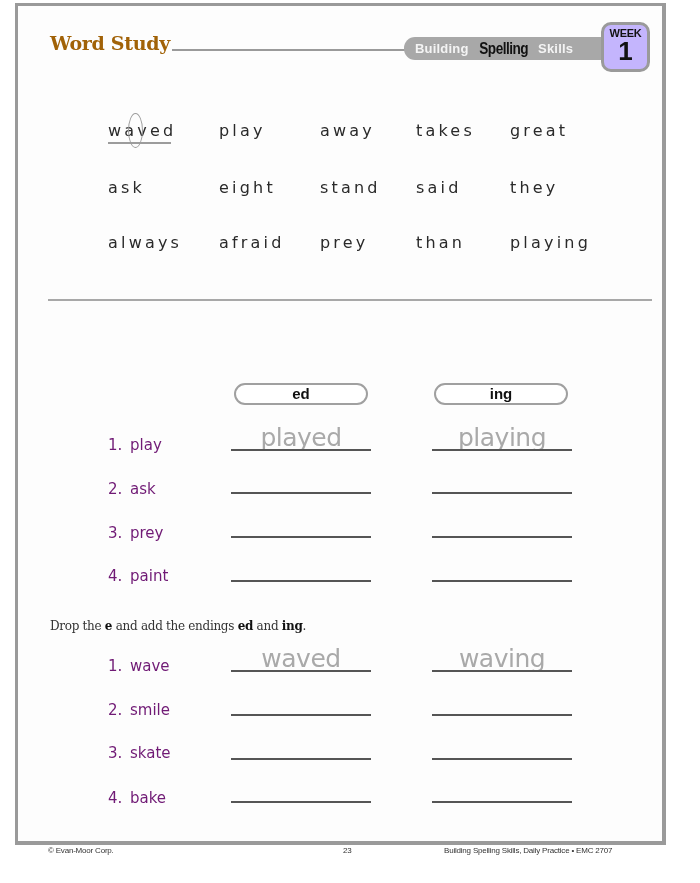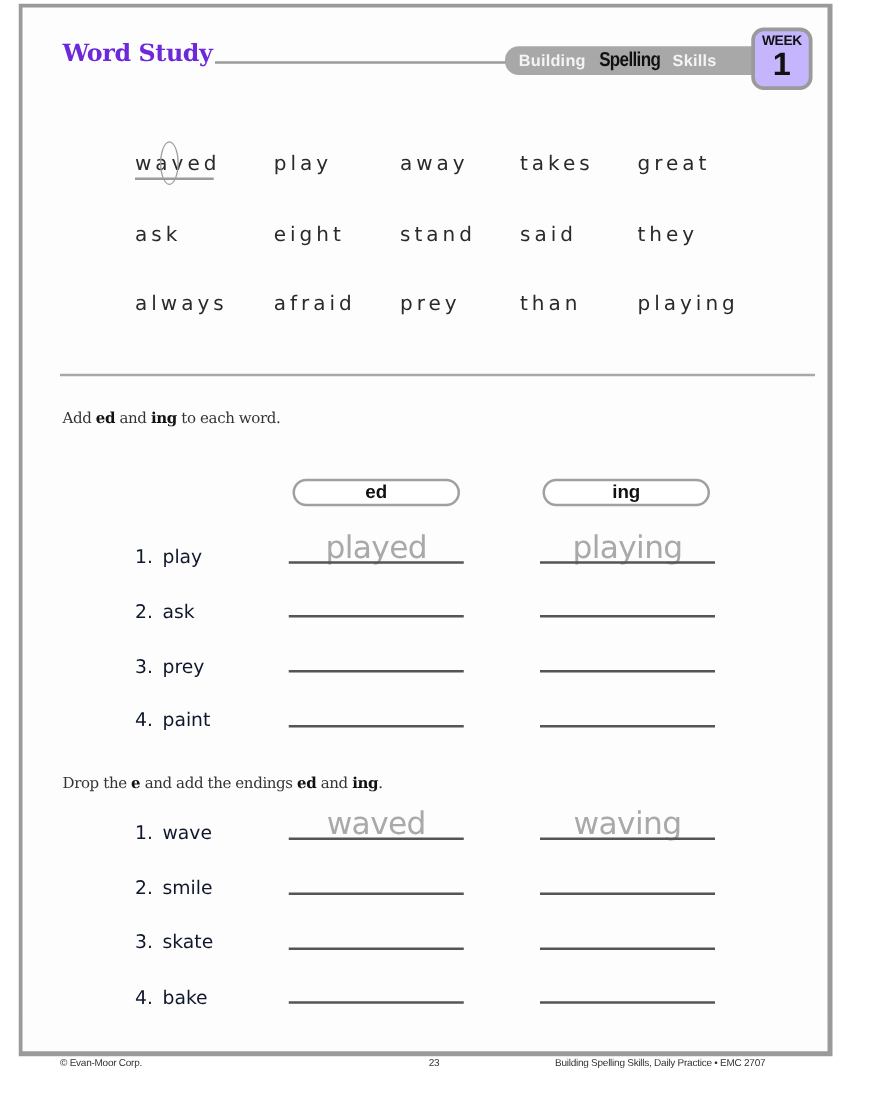--- a/index.html
+++ b/index.html
@@ -8,21 +8,21 @@
     font-family: "Liberation Sans", sans-serif; color: #222;
   }
   .page {
     position: absolute; left: 15px; top: 3px; width: 651px; height: 842px;
     border: 3px solid #9a9a9a; border-right-width: 4px; border-bottom-width: 4px;
     background: #fdfdfd; box-sizing: border-box;
   }
   .abs { position: absolute; }
   .title {
     left: 50px; top: 32px; font-family: "DejaVu Serif", serif; font-weight: bold;
-    font-size: 19px; color: #6d28d9; letter-spacing: -0.3px;
+    font-size: 19px; color: #a16207; letter-spacing: -0.3px;
   }
   .title-rule { left: 172px; top: 49px; width: 240px; height: 2px; background: #9a9a9a; }
   .banner {
     left: 404px; top: 37px; width: 202px; height: 23px; background: #a8a8a8;
     border-radius: 11px 0 0 11px; box-sizing: border-box; padding-left: 11px;
     display: flex; align-items: center; white-space: nowrap; gap: 12px;
   }
   .banner .b1, .banner .b3 { color: #f4f4f4; font-weight: bold; font-size: 13px; letter-spacing: 0.2px; }
   .banner .b2 { color: #111; font-weight: bold; font-size: 16px; letter-spacing: -0.6px; transform: scaleX(0.85); display: inline-block; margin: 0 -6px; }
   .week {
@@ -34,21 +34,21 @@
   .instr { font-family: "DejaVu Serif", serif; font-size: 12px; color: #333; line-height: 16px; letter-spacing: -0.3px; }
   .instr b { color: #111; }
   .word {
     font-family: "DejaVu Sans", sans-serif; font-size: 16px; letter-spacing: 3.2px; color: #2a2a2a;
   }
   .divider { left: 48px; top: 299px; width: 604px; height: 2px; background: #a8a8a8; }
   .pill {
     height: 22px; border: 2px solid #a0a0a0; border-radius: 11px; box-sizing: border-box;
     text-align: center; font-weight: bold; font-size: 15px; line-height: 18px; color: #111; background: #fff;
   }
-  .item { font-family: "DejaVu Sans", sans-serif; font-size: 15px; color: #0f172a; }
+  .item { font-family: "DejaVu Sans", sans-serif; font-size: 15px; color: #701a75; }
   .item .num { display: inline-block; width: 22px; }
   .line { height: 2px; background: #555; }
   .ans {
     font-family: "DejaVu Sans", sans-serif; font-size: 25px; color: #a9a9a9; text-align: center;
     letter-spacing: -0.5px; line-height: 26px;
   }
   .footer { font-size: 8px; color: #333; letter-spacing: -0.2px; }
   .circle {
     left: 128px; top: 113px; width: 13px; height: 33px; border: 1px solid #9c9c9c; border-radius: 50%;
   }
@@ -93,21 +93,20 @@
   <div class="abs word" style="left:320px; top:233px;">prey</div>
   <div class="abs word" style="left:416px; top:233px;">than</div>
   <div class="abs word" style="left:510px; top:233px;">playing</div>
 </div>
 <div class="abs uline"></div>
 <div class="abs circle"></div>
 
 <div class="abs divider"></div>
 
 <div class="abs instr" style="left:50px; top:326px;">
-  <div><span>Add </span><b>ed</b><span> and </span><b>ing</b><span> to each word.</span></div>
 </div>
 
 <div class="abs pill" style="left:234px; top:383px; width:134px;">ed</div>
 <div class="abs pill" style="left:434px; top:383px; width:134px;">ing</div>
 
 <div>
   <div class="abs item" style="left:108px; top:436px;"><span class="num">1.</span><span>play</span></div>
   <div class="abs ans" style="left:231px; top:425px; width:140px;">played</div>
   <div class="abs line" style="left:231px; top:449px; width:140px;"></div>
   <div class="abs ans" style="left:432px; top:425px; width:140px;">playing</div>

